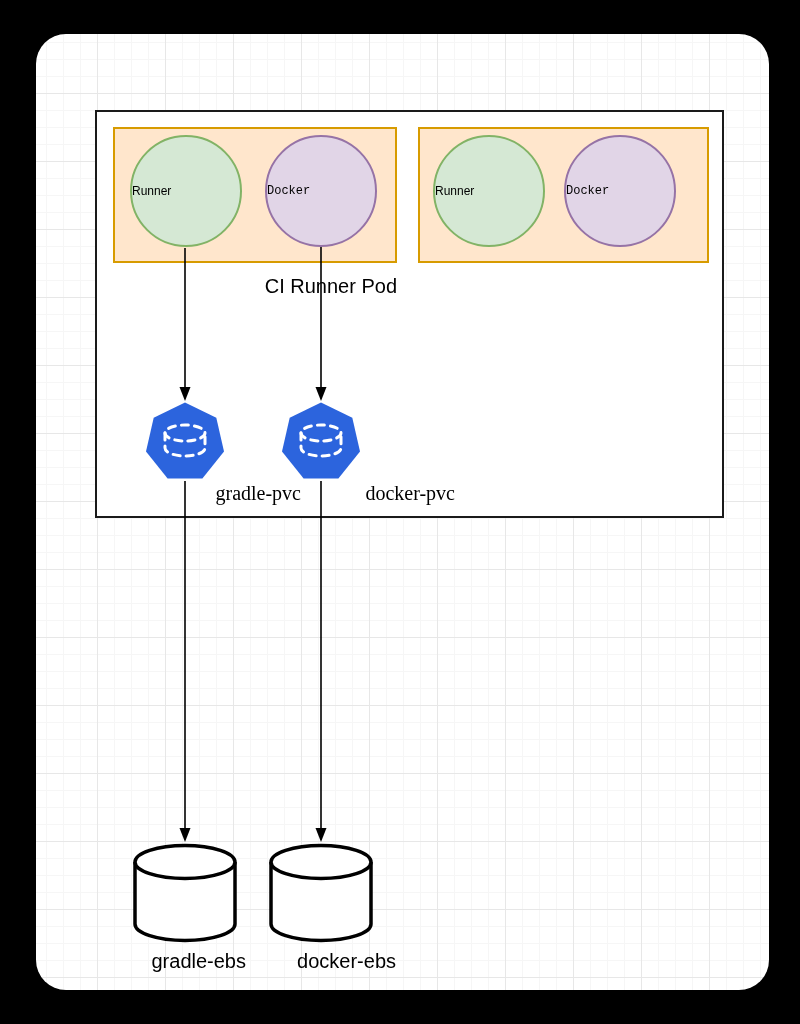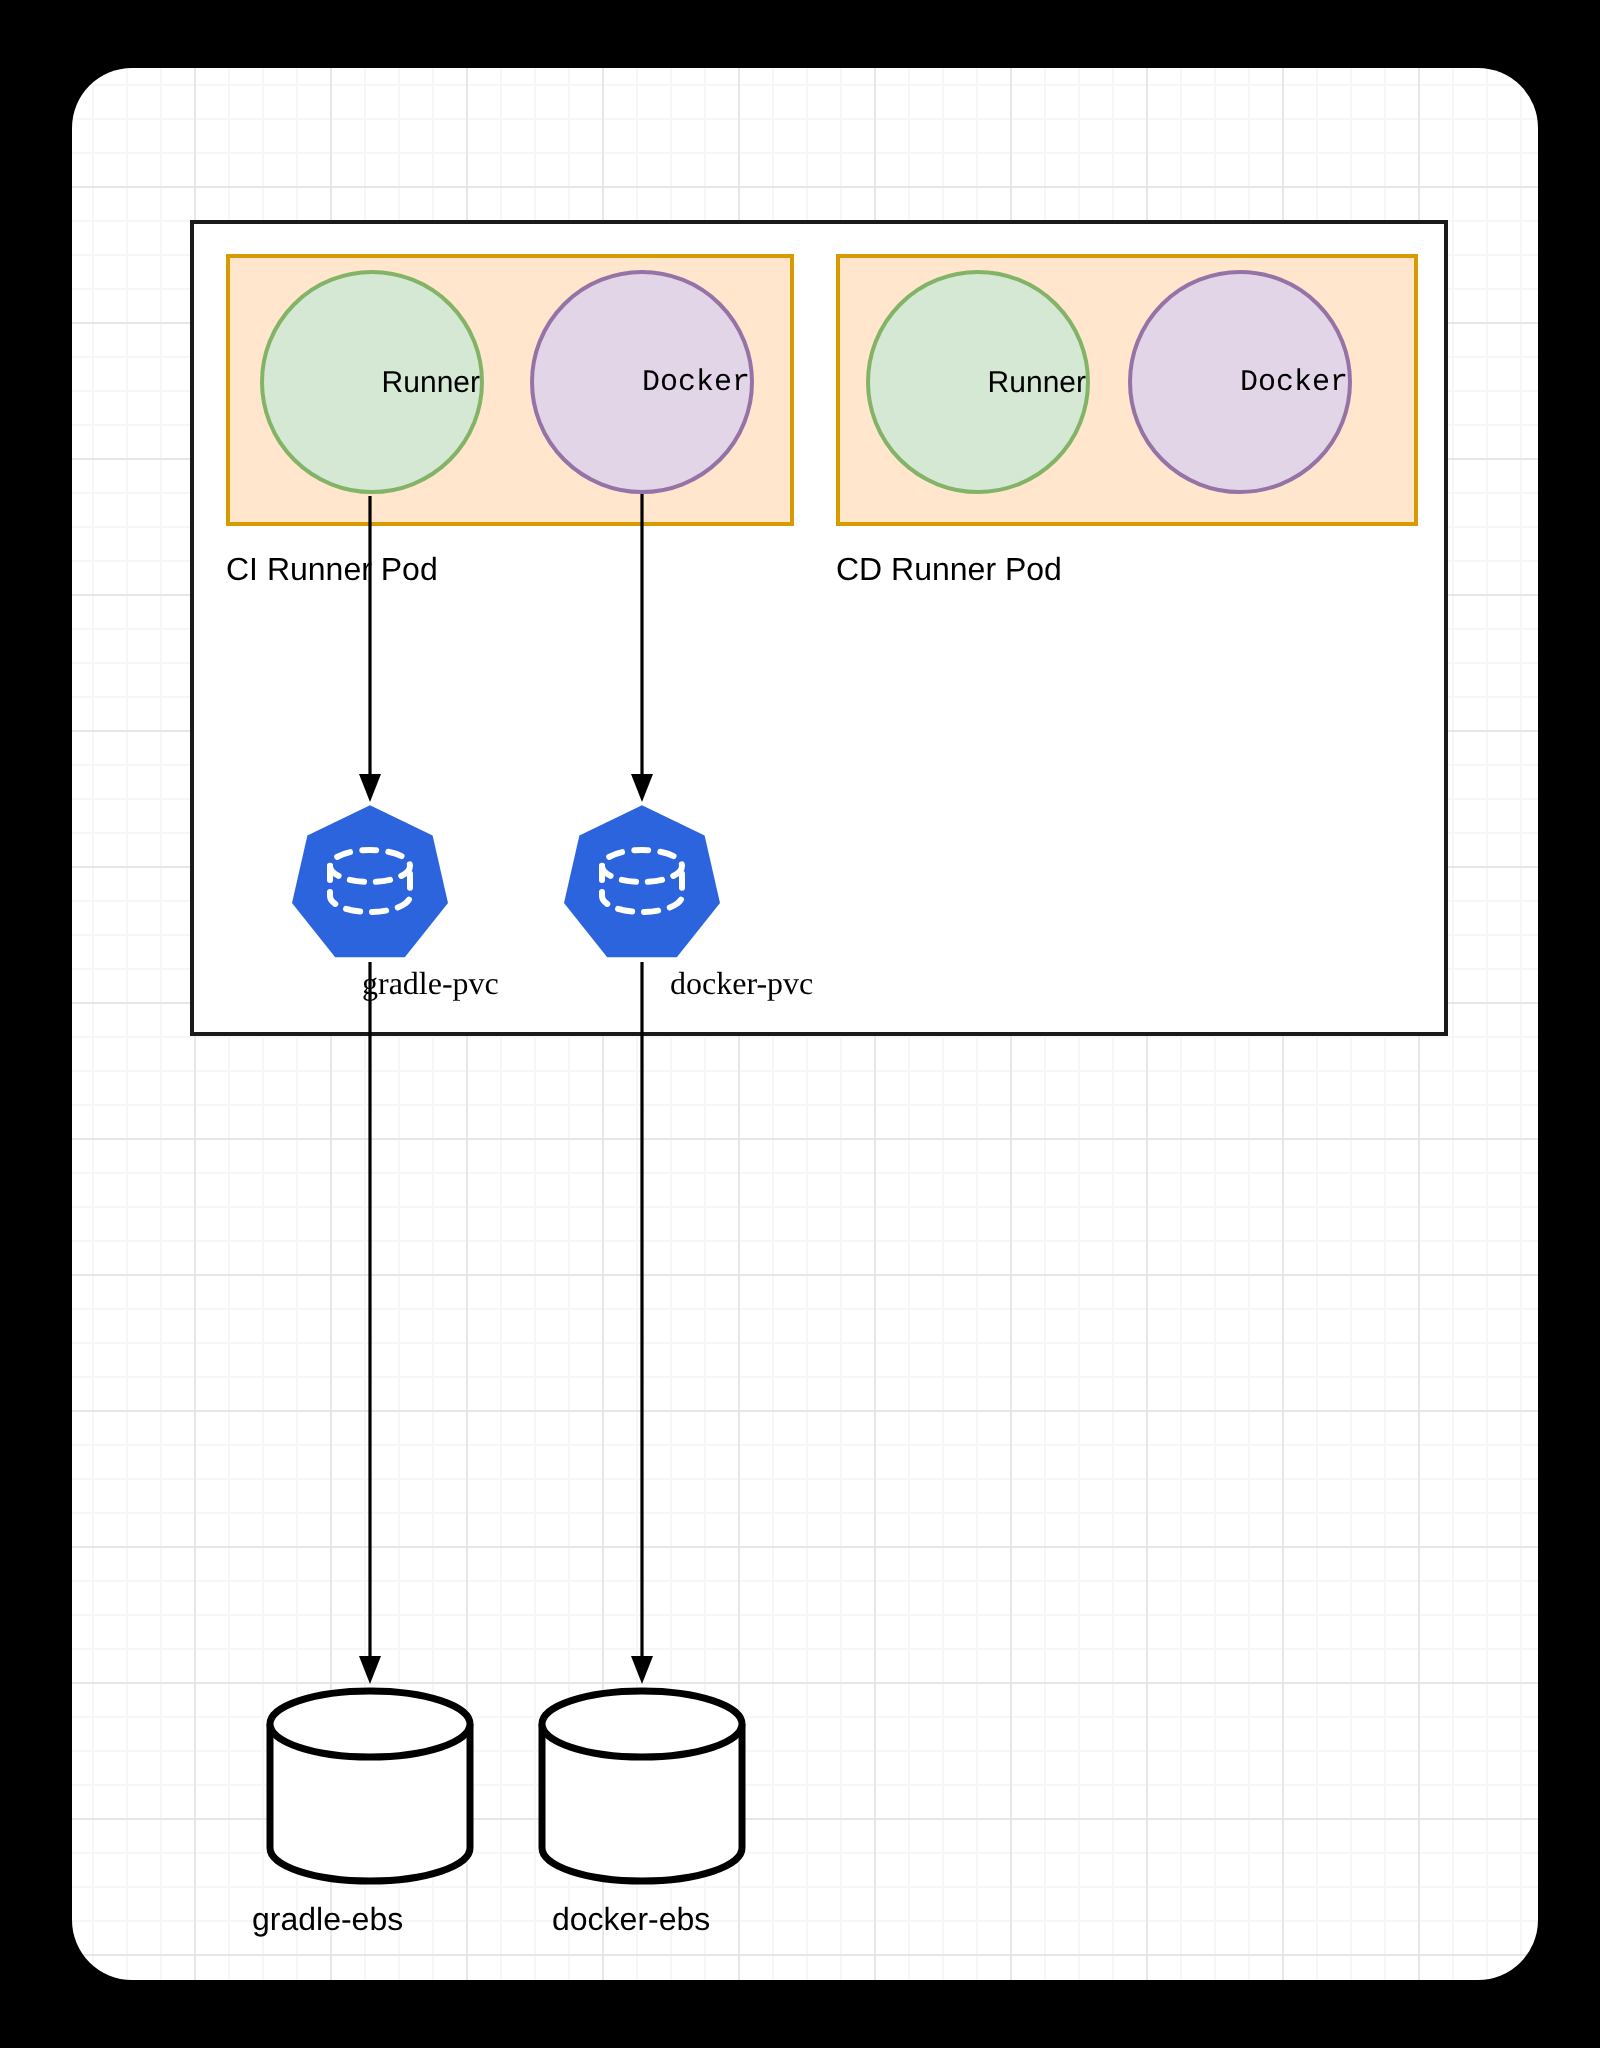--- a/index.html
+++ b/index.html
@@ -52,33 +52,33 @@
   .pod.ci { left: 77px;  width: 284px; }
   .pod.cd { left: 382px; width: 291px; }
   .node-circle {
     position: absolute;
     top: 101px;
     width: 112px; height: 112px;
     border-radius: 50%;
     box-sizing: border-box;
     display: flex;
     align-items: center;
-    justify-content: flex-end;
-    font-size: 15px;
+    justify-content: flex-start;
+    font-size: 12px;
   }
   .node-circle.runner { background: var(--runner-fill); border: 2px solid var(--runner-stroke); }
   .node-circle.docker { background: var(--docker-fill); border: 2px solid var(--docker-stroke); font-family: Liberation Mono, monospace; }
   .circle-pos-1 { left: 94px; }
   .circle-pos-2 { left: 229px; }
   .circle-pos-3 { left: 397px; }
   .circle-pos-4 { left: 528px; }
   .caption {
     position: absolute;
-    text-align: left;
-    font-size: 16px;
+    text-align: right;
+    font-size: 20px;
     line-height: 20px;
     white-space: nowrap;
   }
   .pod-caption { top: 242px; }
   .pod-caption.ci { left: 77px;  width: 284px; }
   .pod-caption.cd { left: 382px; width: 291px; }
   .pvc-caption { top: 449px; width: 120px; font-family: Liberation Serif, serif; }
   .pvc-caption.a { left: 145px; }
   .pvc-caption.b { left: 299px; }
   .ebs-caption { top: 917px; width: 120px; }
@@ -139,21 +139,20 @@
       <span>Docker</span>
     </div>
     <div class="node-circle runner circle-pos-3">
       <span>Runner</span>
     </div>
     <div class="node-circle docker circle-pos-4">
       <span>Docker</span>
     </div>
 
     <div class="caption pod-caption ci">CI Runner Pod</div>
-    <div class="caption pod-caption cd">CD Runner Pod</div>
 
     <svg class="pvc-icon a" viewBox="0 0 82 80" xmlns="http://www.w3.org/2000/svg">
       <polygon points="41,1.6 72.3,16.7 80,50.5 58.4,77.6 23.6,77.6 2,50.5 9.7,16.7" fill="var(--pvc-blue)"></polygon>
       <g stroke="#ffffff" stroke-width="3" fill="none" stroke-dasharray="7 6" stroke-linecap="round">
         <ellipse cx="41" cy="32" rx="20" ry="8"></ellipse>
         <path d="M21,32 L21,47 A20,8 0 0 0 61,47 L61,32"></path>
       </g>
     </svg>
     <svg class="pvc-icon b" viewBox="0 0 82 80" xmlns="http://www.w3.org/2000/svg">
       <polygon points="41,1.6 72.3,16.7 80,50.5 58.4,77.6 23.6,77.6 2,50.5 9.7,16.7" fill="var(--pvc-blue)"></polygon>

